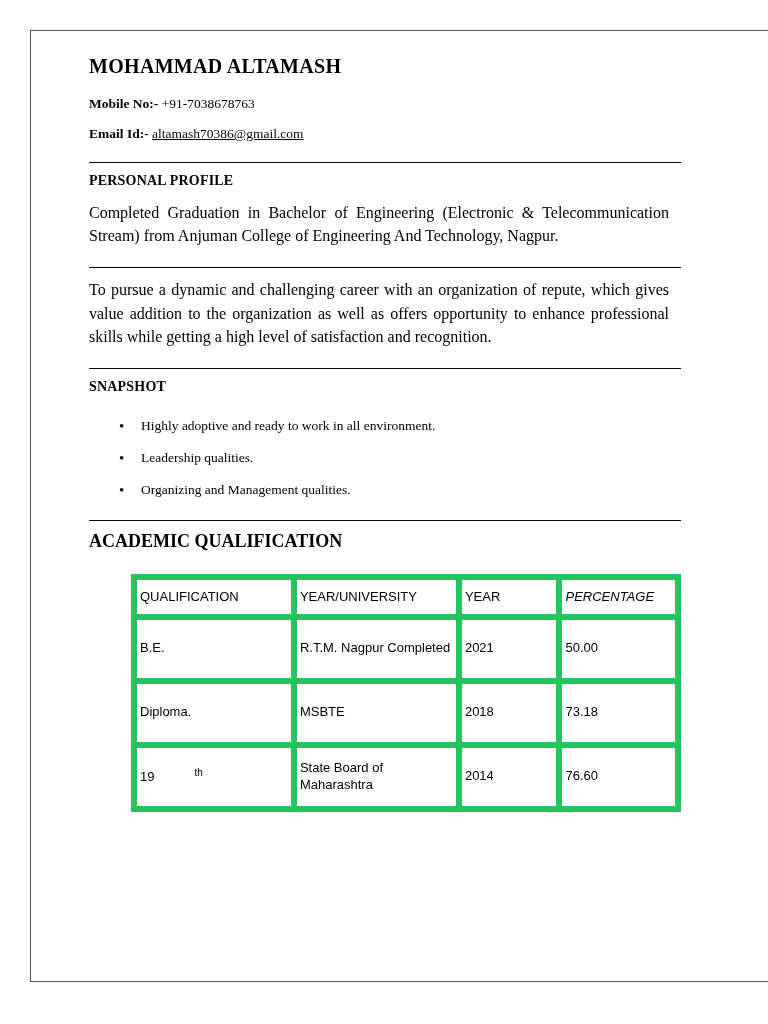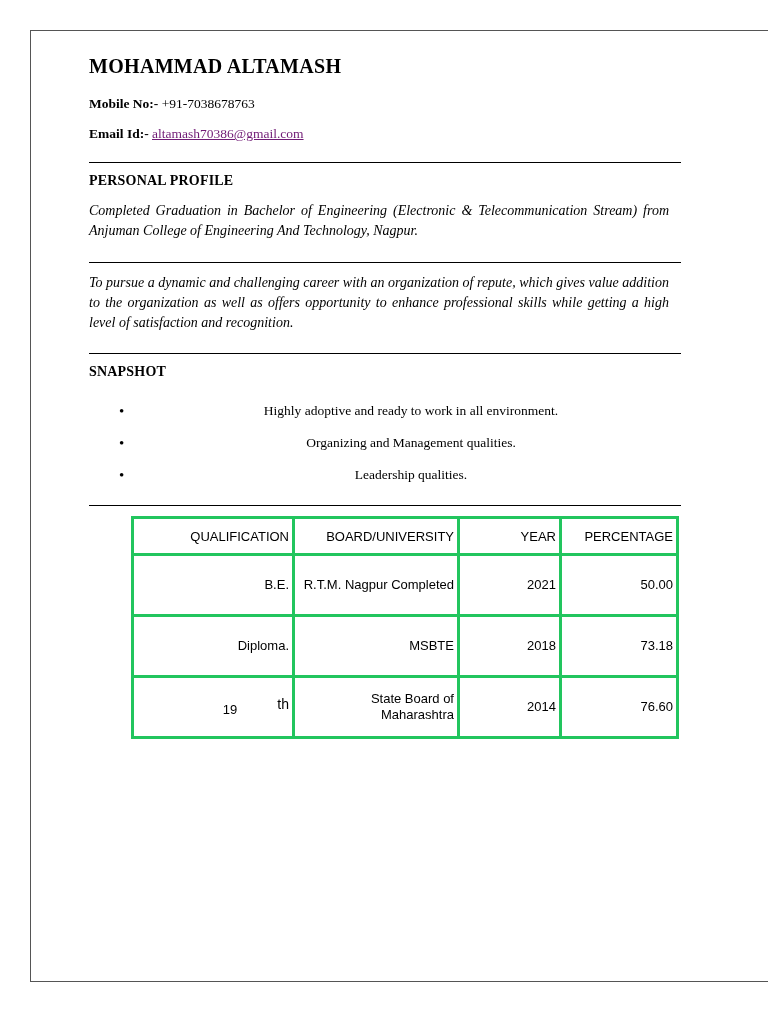--- a/index.html
+++ b/index.html
@@ -39,49 +39,47 @@
   }
   .contact-line {
     font-size: 13.5px;
     margin: 0 0 14px 0;
   }
   .contact-label {
     font-weight: bold;
     text-align: right;
   }
   .contact-link {
-    color: #701a75;
+    color: #000000;
     text-decoration: underline;
     margin-top: 36px;
   }
   .rule {
     border: none;
     border-top: 1px solid #000000;
     margin: 20px 0 10px 0;
     width: 100%;
   }
   .section-title {
     font-family: "Liberation Serif", serif;
     font-weight: bold;
     font-size: 14px;
     margin: 0 0 12px 0;
     letter-spacing: 0.2px;
   }
   .para {
-    font-size: 14px;
+    font-size: 16px;
     line-height: 1.45;
     margin: 0 12px 6px 0;
     text-align: justify;
-    font-style: italic;
   }
   .bullets {
     margin: 22px 0 0 0;
     padding-left: 52px;
     list-style: none;
-    text-align: center;
   }
   .bullets li {
     font-size: 13.5px;
     line-height: 1.4;
     margin-bottom: 13px;
     position: relative;
   }
   .bullets li::before {
     content: "\2022";
     position: absolute;
@@ -96,38 +94,38 @@
     margin: 0 0 22px 0;
   }
   table.acad {
     border-collapse: collapse;
     margin-left: 42px;
     font-family: "Liberation Sans", sans-serif;
     font-size: 13px;
     table-layout: fixed;
   }
   table.acad th, table.acad td {
-    border: 3px solid #22c55e;
-    text-align: right;
+    border: 6px solid #22c55e;
+    text-align: left;
     vertical-align: middle;
     padding: 4px 3px;
   }
   table.acad th {
     font-weight: normal;
     height: 26px;
   }
   table.acad td {
     height: 50px;
     line-height: 1.25;
   }
   .col-q  { width: 152px; }
   .col-b  { width: 156px; }
   .col-y  { width: 93px; }
-  .col-p  { width: 108px; }
-  sup { font-size: 14px; vertical-align: super; padding-left: 40px; }
+  .col-p  { width: 108px; font-style: italic; }
+  sup { font-size: 10px; vertical-align: super; padding-left: 40px; }
 </style>
 </head>
 <body>
 
 <div class="page">
   <div class="content">
 
     <h1 class="name">MOHAMMAD ALTAMASH</h1>
 
     <p class="contact-line">
@@ -146,32 +144,33 @@
 
     <hr class="rule">
 
     <p class="para">To pursue a dynamic and challenging career with an organization of repute, which gives value addition to the organization as well as offers opportunity to enhance professional skills while getting a high level of satisfaction and recognition.</p>
 
     <hr class="rule">
 
     <h2 class="section-title">SNAPSHOT</h2>
     <ul class="bullets">
       <li>Highly adoptive and ready to work in all environment.</li>
+      <li>Leadership qualities.</li>
       <li>Organizing and Management qualities.</li>
-      <li>Leadership qualities.</li>
     </ul>
 
     <hr class="rule">
 
+    <h2 class="acad-title">ACADEMIC QUALIFICATION</h2>
 
     <table class="acad">
       <thead>
         <tr>
           <th class="col-q">QUALIFICATION</th>
-          <th class="col-b">BOARD/UNIVERSITY</th>
+          <th class="col-b">YEAR/UNIVERSITY</th>
           <th class="col-y">YEAR</th>
           <th class="col-p">PERCENTAGE</th>
         </tr>
       </thead>
       <tbody>
         <tr>
           <td>B.E.</td>
           <td>R.T.M. Nagpur Completed</td>
           <td>2021</td>
           <td>50.00</td>

